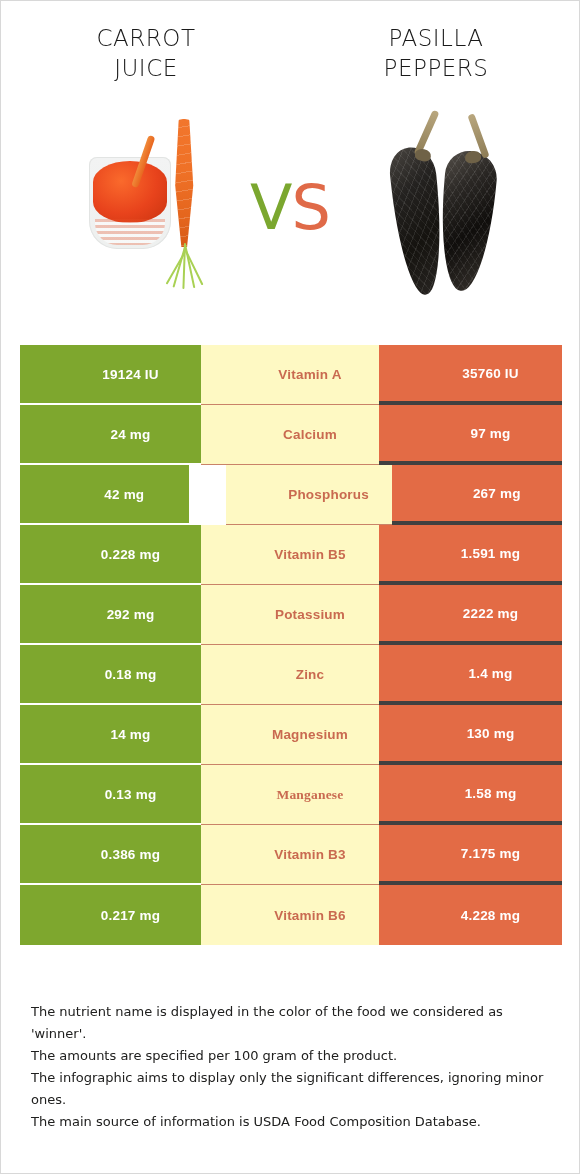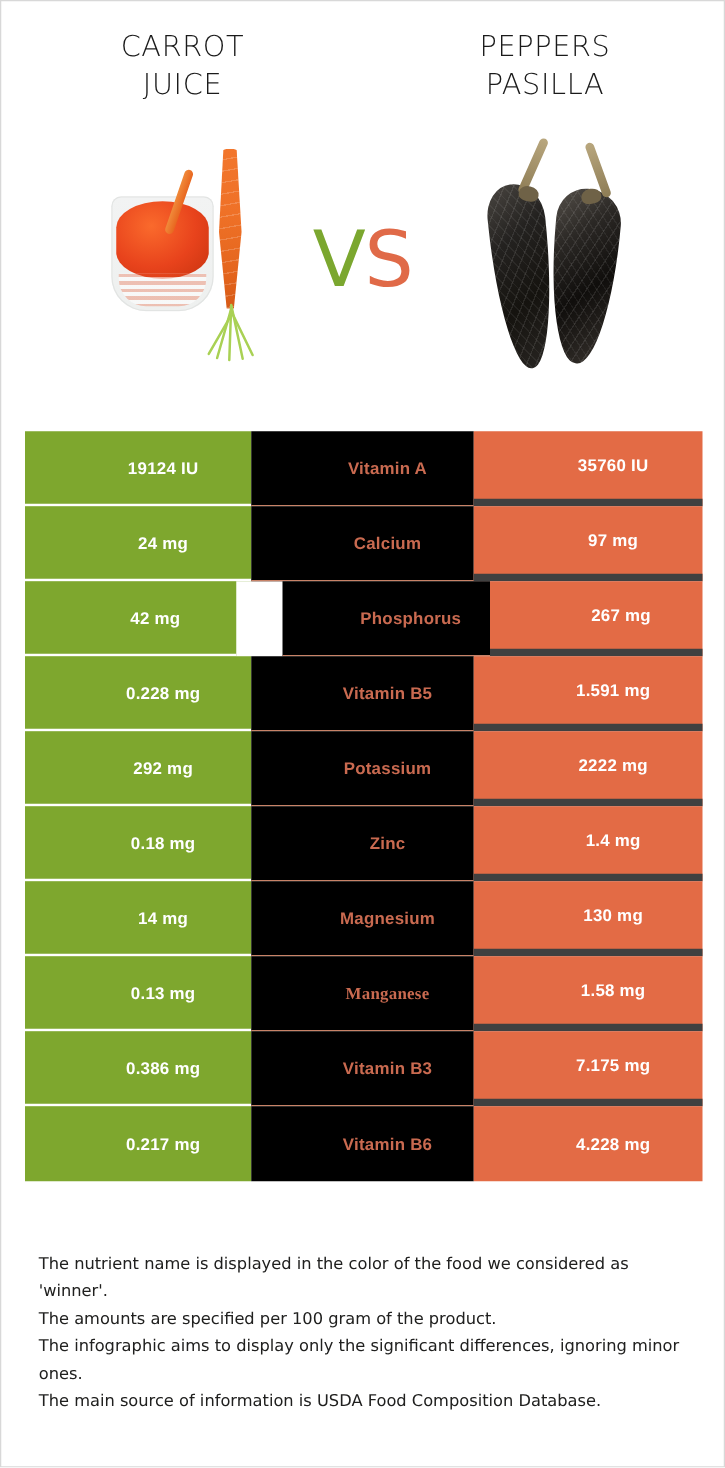--- a/index.html
+++ b/index.html
@@ -205,30 +205,30 @@
     padding-left: 40px;
   }
   .cell-left {
     width: 181px;
     background: #7EA72E;
     color: #ffffff;
     border-bottom: 2px solid #ffffff;
   }
   .cell-mid {
     width: 178px;
-    background: #000000;
+    background: #fef9c3;
     color: #C96A50;
     border-bottom: 1px solid #C98368;
     font-weight: 700;
   }
   .cell-right {
     width: 183px;
     background: #E36B45;
     color: #ffffff;
-    border-bottom: 6px solid #404040;
+    border-bottom: 4px solid #404040;
   }
   .row:last-child .cell-left,
   .row:last-child .cell-right { border-bottom: none; }
   .row:last-child .cell-mid { border-bottom: none; }
 
   
   .footer {
     position: absolute;
     left: 30px; top: 1000px;
     width: 520px;
@@ -243,22 +243,22 @@
 <body>
 
 <div id="page">
 
   <div class="titles">
     <div class="title-cell">
       <span class="t-line">CARROT</span>
       <span class="t-line">JUICE</span>
     </div>
     <div class="title-cell">
+      <span class="t-line">PASILLA</span>
       <span class="t-line">PEPPERS</span>
-      <span class="t-line">PASILLA</span>
     </div>
   </div>
 
   <div class="hero">
 
     <div class="hero-left">
       <div class="glass">
         <div class="glass-juice"></div>
         <div class="glass-rings"></div>
       </div>

